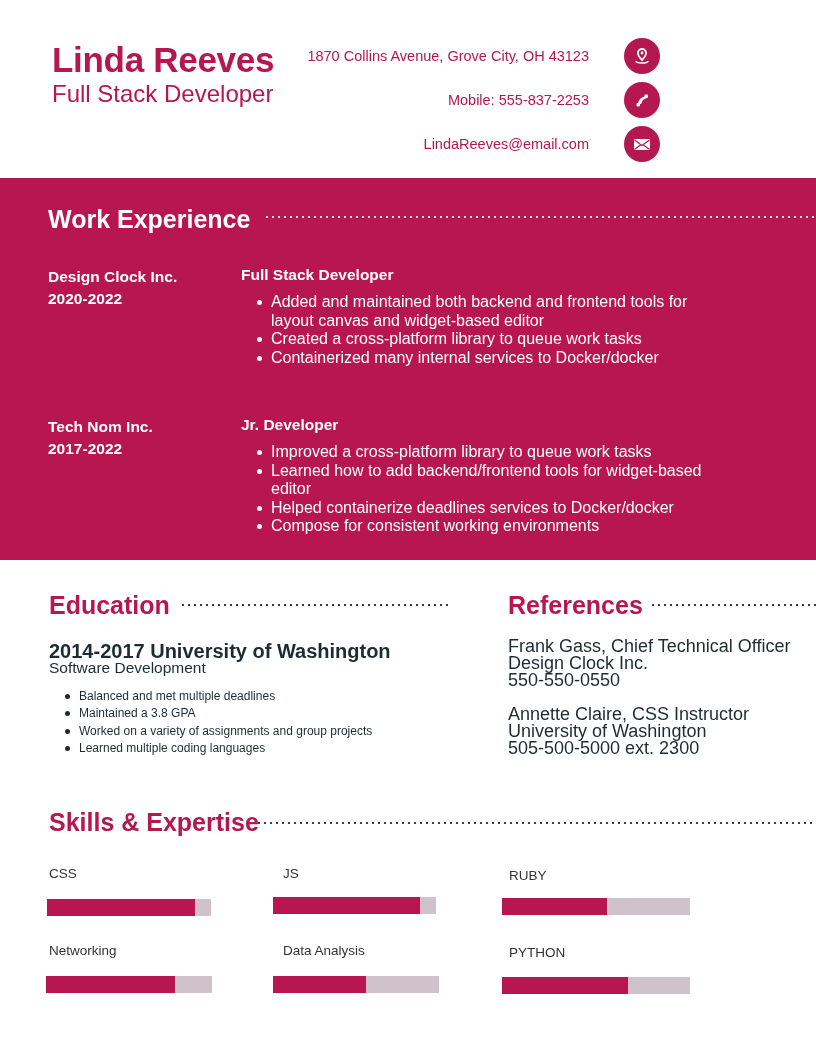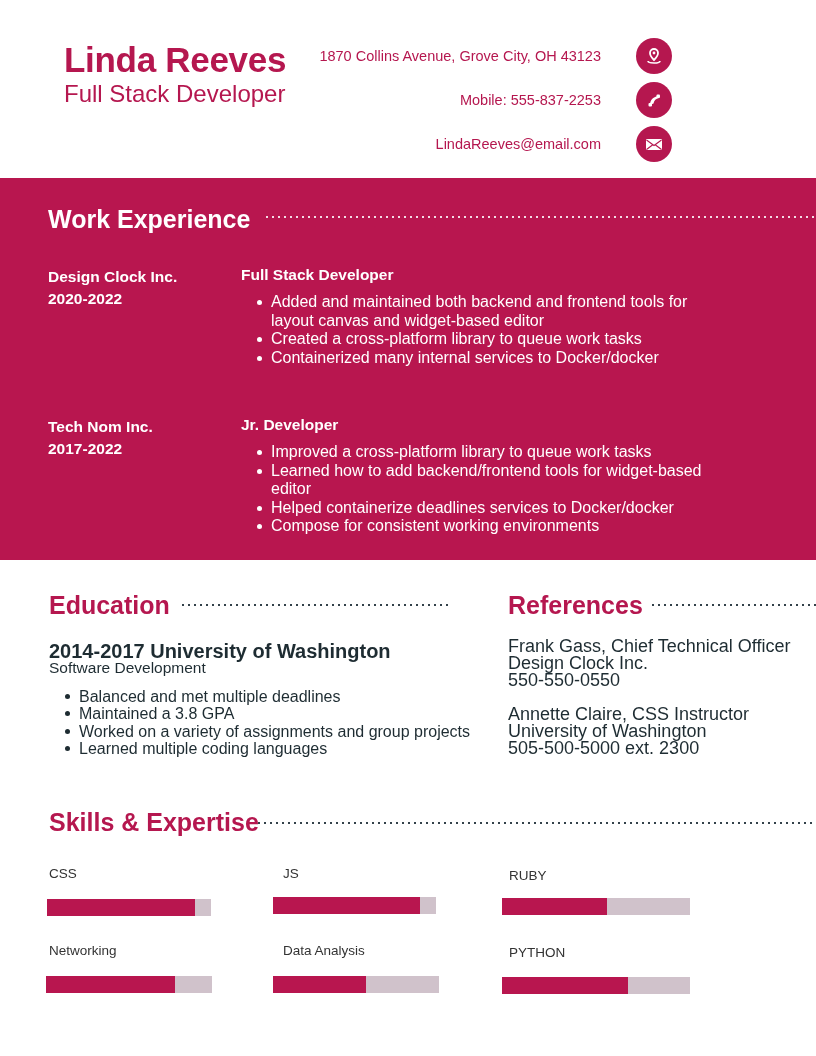--- a/index.html
+++ b/index.html
@@ -1,19 +1,19 @@
 <!DOCTYPE html>
 <html><head>
   <meta charset="utf-8">
   <style>
     * { margin: 0; padding: 0; box-sizing: border-box; }
     html, body { width: 816px; height: 1056px; background: #ffffff; overflow: hidden; }
     body { font-family: "Liberation Sans", sans-serif; position: relative; color: #1f2d33; }
 
-    .header { position: absolute; left: 16px; top: 0; width: 700px; height: 178px; background: #fff; }
+    .header { position: absolute; left: 4px; top: 0; width: 700px; height: 178px; background: #fff; }
     .name { position: absolute; left: 48px; top: 40px; font-size: 35px; font-weight: bold; color: #b5174f; letter-spacing: -0.3px; }
     .title { position: absolute; left: 48px; top: 80px; font-size: 24px; color: #b5174f; }
     .contact-row { position: absolute; right: 44px; height: 36px; display: flex; align-items: center; gap: 19px; }
     .contact-text { font-size: 14.5px; color: #b5174f; margin-right: 16px; white-space: nowrap; }
     .contact-icon { width: 36px; height: 36px; border-radius: 50%; background: #b5174f; display: flex; align-items: center; justify-content: center; }
 
     .work { position: absolute; left: 0; top: 178px; width: 816px; height: 382px; background: #b8164f; color: #ffffff; }
     .section-h { position: absolute; font-size: 25px; font-weight: bold; white-space: nowrap; }
     .dots { position: absolute; height: 2px; background-image: radial-gradient(circle, currentColor 1px, transparent 1.2px); background-size: 6px 2px; background-repeat: repeat-x; }
     .work .section-h { left: 48px; top: 27px; color: #fff; }
@@ -25,21 +25,21 @@
     .job-bullets { position: absolute; left: 271px; top: 27px; width: 460px; font-size: 16px; line-height: 18.5px; list-style: none; }
     .job-bullets li { position: relative; }
     .job-bullets li::before { content: ""; position: absolute; left: -14px; top: 7px; width: 5px; height: 5px; border-radius: 50%; background: currentColor; }
 
     .edu-h { left: 49px; top: 591px; color: #b5174f; }
     .edu-dots { left: 180px; top: 604px; width: 270px; color: #33424a; }
     .ref-h { left: 508px; top: 591px; color: #b5174f; }
     .ref-dots { left: 650px; top: 604px; width: 166px; color: #33424a; }
     .edu-school { position: absolute; left: 49px; top: 640px; font-size: 20px; font-weight: bold; color: #1e2c32; }
     .edu-degree { position: absolute; left: 49px; top: 659px; font-size: 15.5px; color: #1e2c32; }
-    .edu-bullets { position: absolute; left: 79px; top: 688px; font-size: 16px; line-height: 17.3px; list-style: none; color: #1e2c32; }
+    .edu-bullets { position: absolute; left: 79px; top: 688px; font-size: 12px; line-height: 17.3px; list-style: none; color: #1e2c32; }
     .edu-bullets li { position: relative; }
     .edu-bullets li::before { content: ""; position: absolute; left: -14px; top: 6px; width: 5px; height: 5px; border-radius: 50%; background: #1e2c32; }
 
     .ref-block { position: absolute; left: 508px; font-size: 18px; line-height: 17px; color: #1e2c32; }
 
     .skills-h { left: 49px; top: 808px; color: #b5174f; }
     .skills-dots { left: 256px; top: 822px; width: 560px; color: #33424a; }
     .skill { position: absolute; }
     .skill-label { position: absolute; font-size: 13.5px; color: #333; white-space: nowrap; }
     .skill-track { position: absolute; height: 17px; background: #d0c2cb; }

